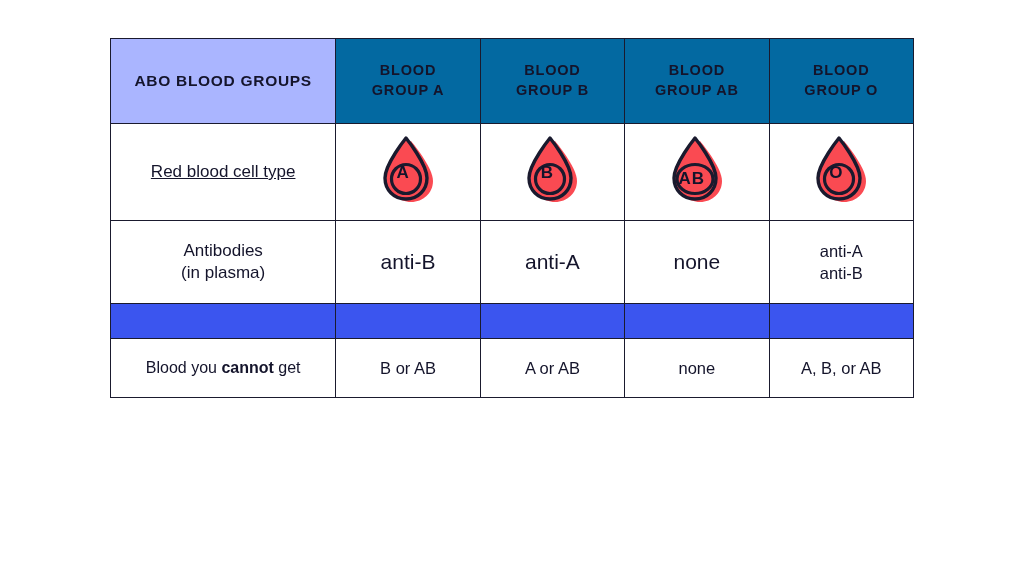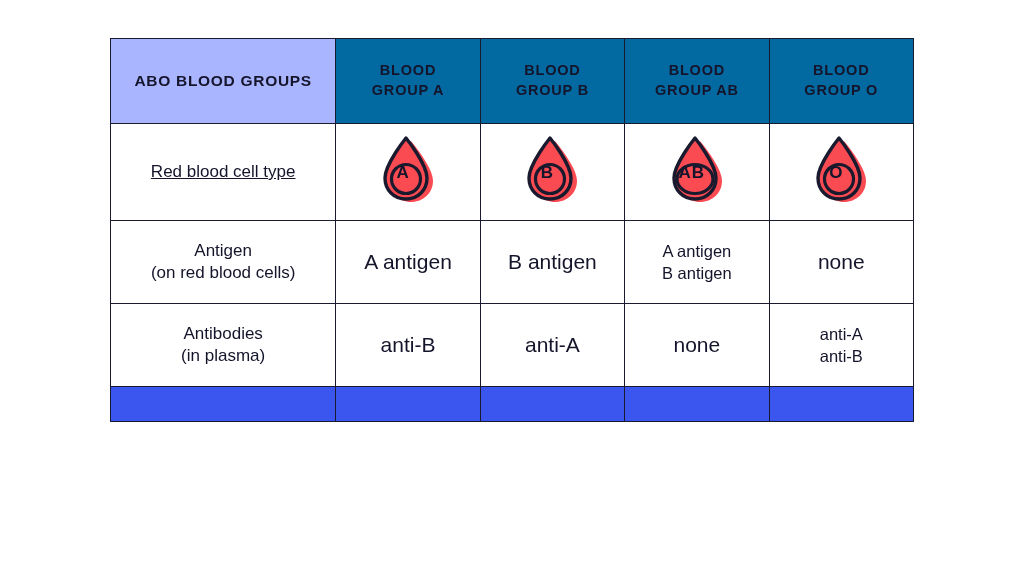--- a/index.html
+++ b/index.html
@@ -166,54 +166,35 @@
             <span class="drop-label" style="left:-10px;">B</span>
           </span>
         </td>
         <td>
           <span class="drop-wrap">
             <svg width="66" height="74" viewBox="0 0 66 74" aria-hidden="true">
               <path d="M36 8 C36 8 58 34 58 48 C58 60 48 69 36 69 C24 69 14 60 14 48 C14 34 36 8 36 8 Z" fill="#fa4a52"></path>
               <path d="M31 5 C31 5 52 31 52 45 C52 57 43 66 31 66 C19 66 10 57 10 45 C10 31 31 5 31 5 Z" fill="#fa4a52" stroke="#1a1a2e" stroke-width="3.4" stroke-linejoin="round"></path>
               <ellipse cx="31" cy="46" rx="18" ry="14.5" fill="#fa4a52" stroke="#1a1a2e" stroke-width="3.2"></ellipse>
             </svg>
-            <span class="drop-label" style="left:-10px;">AB</span>
+            <span class="drop-label" style="left:-10px;margin-top:6px;">AB</span>
           </span>
         </td>
         <td>
           <span class="drop-wrap">
             <svg width="66" height="74" viewBox="0 0 66 74" aria-hidden="true">
               <path d="M36 8 C36 8 58 34 58 48 C58 60 48 69 36 69 C24 69 14 60 14 48 C14 34 36 8 36 8 Z" fill="#fa4a52"></path>
               <path d="M31 5 C31 5 52 31 52 45 C52 57 43 66 31 66 C19 66 10 57 10 45 C10 31 31 5 31 5 Z" fill="#fa4a52" stroke="#1a1a2e" stroke-width="3.4" stroke-linejoin="round"></path>
               <circle cx="31" cy="46" r="14.5" fill="#fa4a52" stroke="#1a1a2e" stroke-width="3.2"></circle>
             </svg>
             <span class="drop-label" style="left:-10px;">O</span>
           </span>
         </td>
       </tr>
 
-      <tr class="r-antigen">
-        <td class="rowlabel">
-          <span class="sub">Antigen</span>
-          <span class="sub">(on red blood cells)</span>
-        </td>
-        <td class="val">
-          <span class="l">A antigen</span>
-        </td>
-        <td class="val">
-          <span class="l">B antigen</span>
-        </td>
-        <td class="val small">
-          <span class="l">A antigen</span>
-          <span class="l">B antigen</span>
-        </td>
-        <td class="val">
-          <span class="l">none</span>
-        </td>
-      </tr>
 
       <tr class="r-antibody">
         <td class="rowlabel">
           <span class="sub">Antibodies</span>
           <span class="sub">(in plasma)</span>
         </td>
         <td class="val">
           <span class="l">anti-B</span>
         </td>
         <td class="val">
@@ -230,17 +211,34 @@
 
       <tr class="r-divider">
         <td></td>
         <td></td>
         <td></td>
         <td></td>
         <td></td>
       </tr>
 
 
+      <tr class="r-cannotget">
+        <td class="rowlabel">
+          <span>Blood you </span><b>cannot</b><span> get</span>
+        </td>
+        <td class="val">
+          <span class="l">B or AB</span>
+        </td>
+        <td class="val">
+          <span class="l">A or AB</span>
+        </td>
+        <td class="val">
+          <span class="l">none</span>
+        </td>
+        <td class="val">
+          <span class="l">A, B, or AB</span>
+        </td>
+      </tr>
 
     </tbody>
   </table>
 
 </div>
 
 </body></html>

